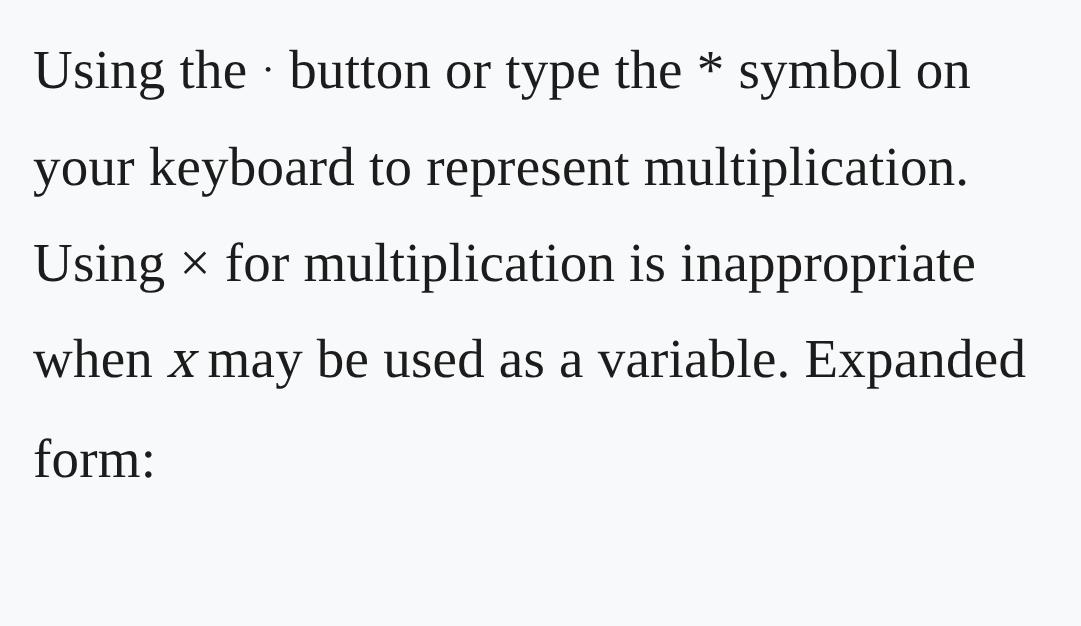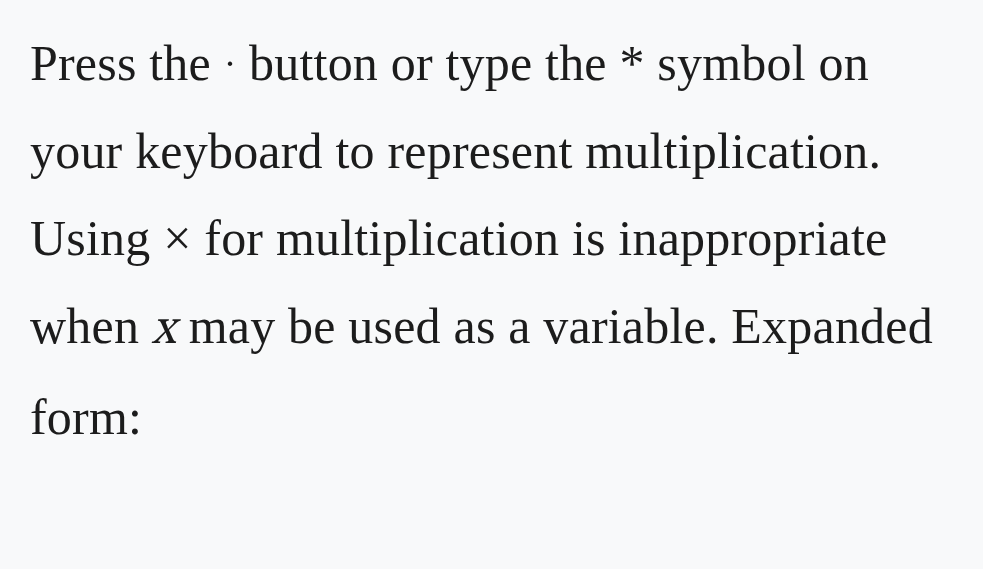--- a/index.html
+++ b/index.html
@@ -33,14 +33,14 @@
     vertical-align: middle;
     position: relative;
     top: -0.12em;
     font-size: 0.75em;
   }
 </style>
 </head>
 <body>
 
 <div class="page">
-  <span>Press the </span><span class="dot">·</span><span> button or type the * symbol on your keyboard to represent multiplication. Using </span><span class="math-times">×</span><span> for multiplication is inappropriate when </span><span class="math-var">x</span><span> may be used as a variable. Expanded form:</span>
+  <span>Using the </span><span class="dot">·</span><span> button or type the * symbol on your keyboard to represent multiplication. Using </span><span class="math-times">×</span><span> for multiplication is inappropriate when </span><span class="math-var">x</span><span> may be used as a variable. Expanded form:</span>
 </div>
 
 </body></html>

